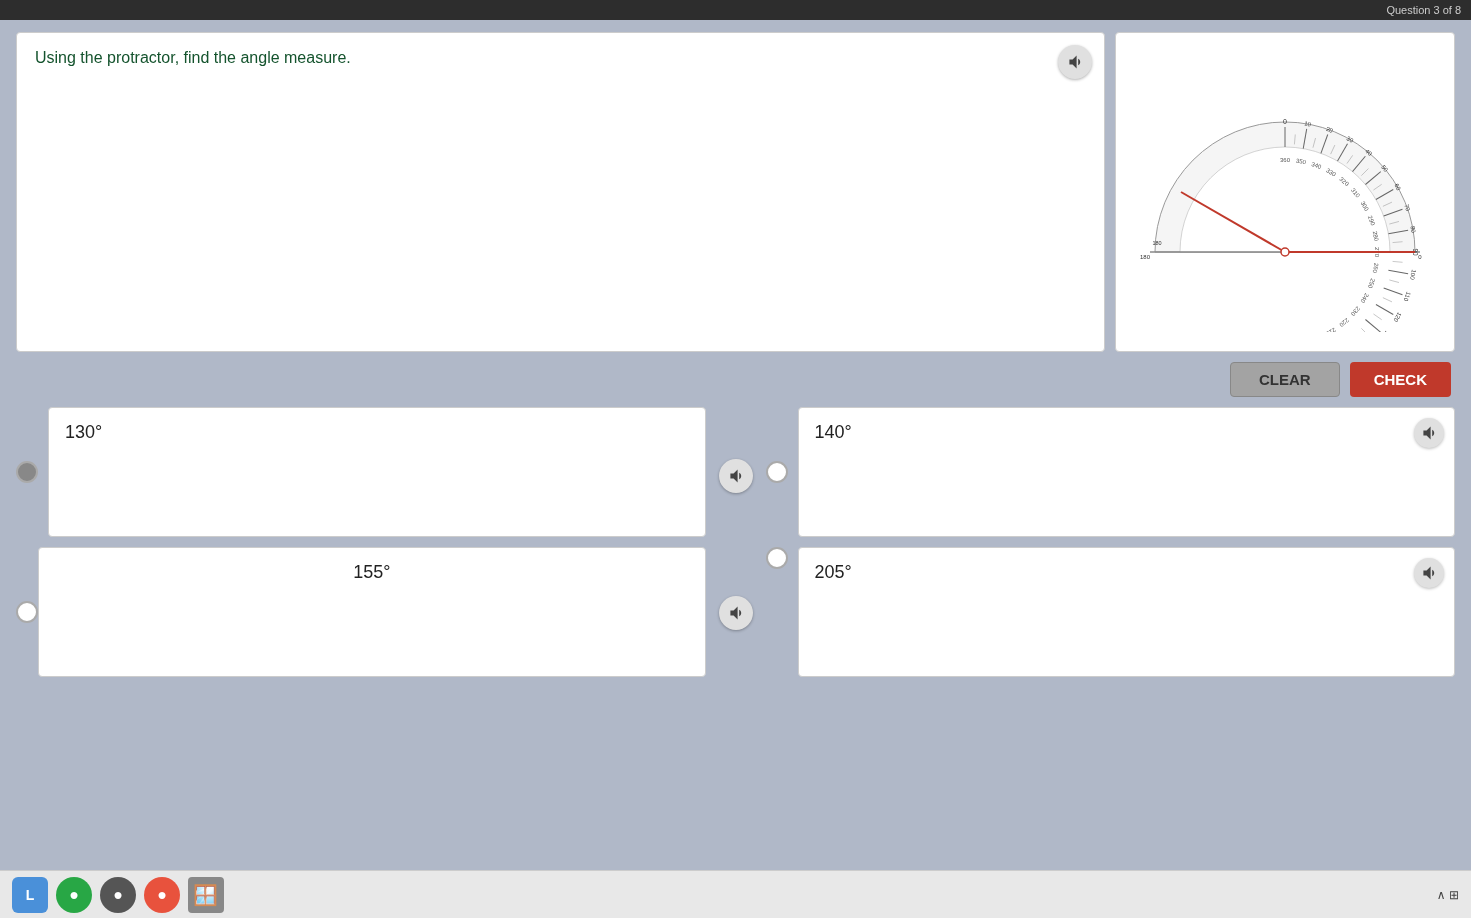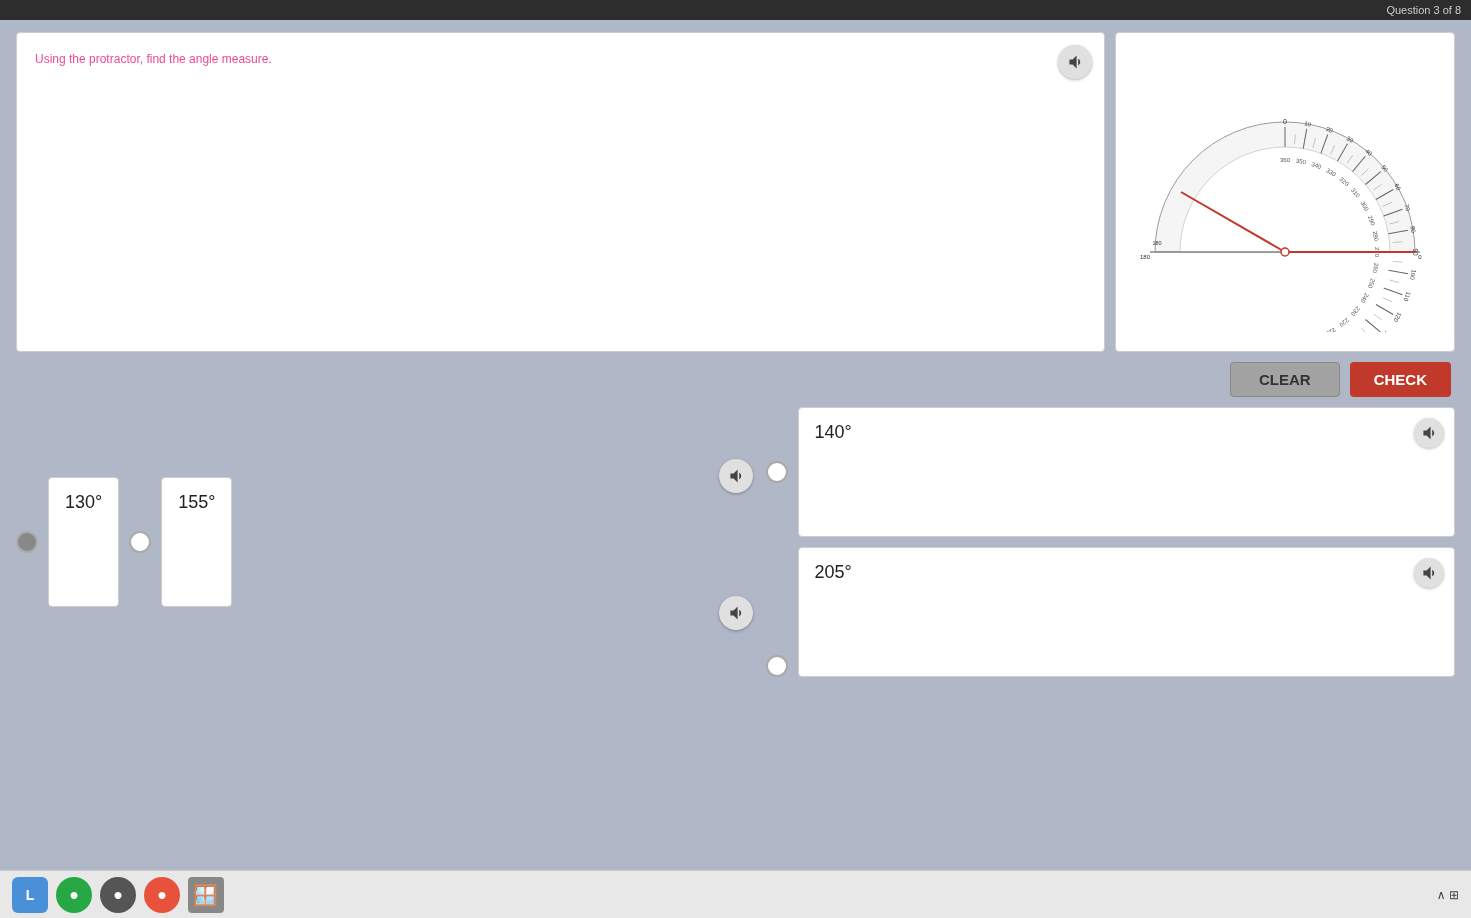--- a/index.html
+++ b/index.html
@@ -45,22 +45,22 @@
     .question-text-box {
       background: white;
       border: 1px solid #ccc;
       border-radius: 4px;
       flex: 1;
       padding: 16px 18px;
       position: relative;
     }
 
     .question-text {
-      font-size: 12px;
-      color: #ec4899;
+      font-size: 16px;
+      color: #14532d;
     }
 
     .audio-btn-top-right {
       position: absolute;
       top: 12px;
       right: 12px;
       width: 34px;
       height: 34px;
       border-radius: 50%;
       background: #e0e0e0;
@@ -216,21 +216,21 @@
     
     .answers-layout {
       display: flex;
       gap: 0;
       position: relative;
     }
 
     .left-answer-col {
       flex: 1;
       display: flex;
-      flex-direction: row;
+      flex-direction: column;
       gap: 10px;
     }
 
     .right-answer-col {
       flex: 1;
       display: flex;
       flex-direction: column;
       gap: 10px;
     }
 
@@ -411,21 +411,21 @@
 
     <div class="left-answer-col">
 
       <div style="display:flex; align-items:center; gap:10px;">
         <div class="radio-circle filled" style="background:#888;"></div>
         <div class="option-box" style="flex:1; min-height:130px; position:relative;">
           <span class="option-value">130°</span>
         </div>
       </div>
 
-      <div style="display:flex; align-items:center; gap:10px;">
+      <div style="display:flex; align-items:center; text-align:center;">
         <div class="radio-circle"></div>
         <div class="option-box" style="flex:1; min-height:130px; position:relative;">
           <span class="option-value">155°</span>
         </div>
       </div>
 
     </div>
 
     <div class="center-divider">
       <button class="center-audio-btn">
@@ -447,21 +447,21 @@
         <div class="option-box" style="flex:1; min-height:130px; position:relative;">
           <span class="option-value">140°</span>
           <button class="audio-btn-option">
             <svg class="speaker-icon" viewBox="0 0 20 20" fill="#444">
               <path d="M3 7v6h4l5 5V2L7 7H3zm13.5 3c0-1.77-1.02-3.29-2.5-4.03v8.05c1.48-.73 2.5-2.25 2.5-4.02z"></path>
             </svg>
           </button>
         </div>
       </div>
 
-      <div style="display:flex; align-items:flex-end; gap:10px;">
+      <div style="display:flex; align-items:flex-start; gap:10px;">
         <div class="radio-circle"></div>
         <div class="option-box" style="flex:1; min-height:130px; position:relative;">
           <span class="option-value">205°</span>
           <button class="audio-btn-option">
             <svg class="speaker-icon" viewBox="0 0 20 20" fill="#444">
               <path d="M3 7v6h4l5 5V2L7 7H3zm13.5 3c0-1.77-1.02-3.29-2.5-4.03v8.05c1.48-.73 2.5-2.25 2.5-4.02z"></path>
             </svg>
           </button>
         </div>
       </div>

